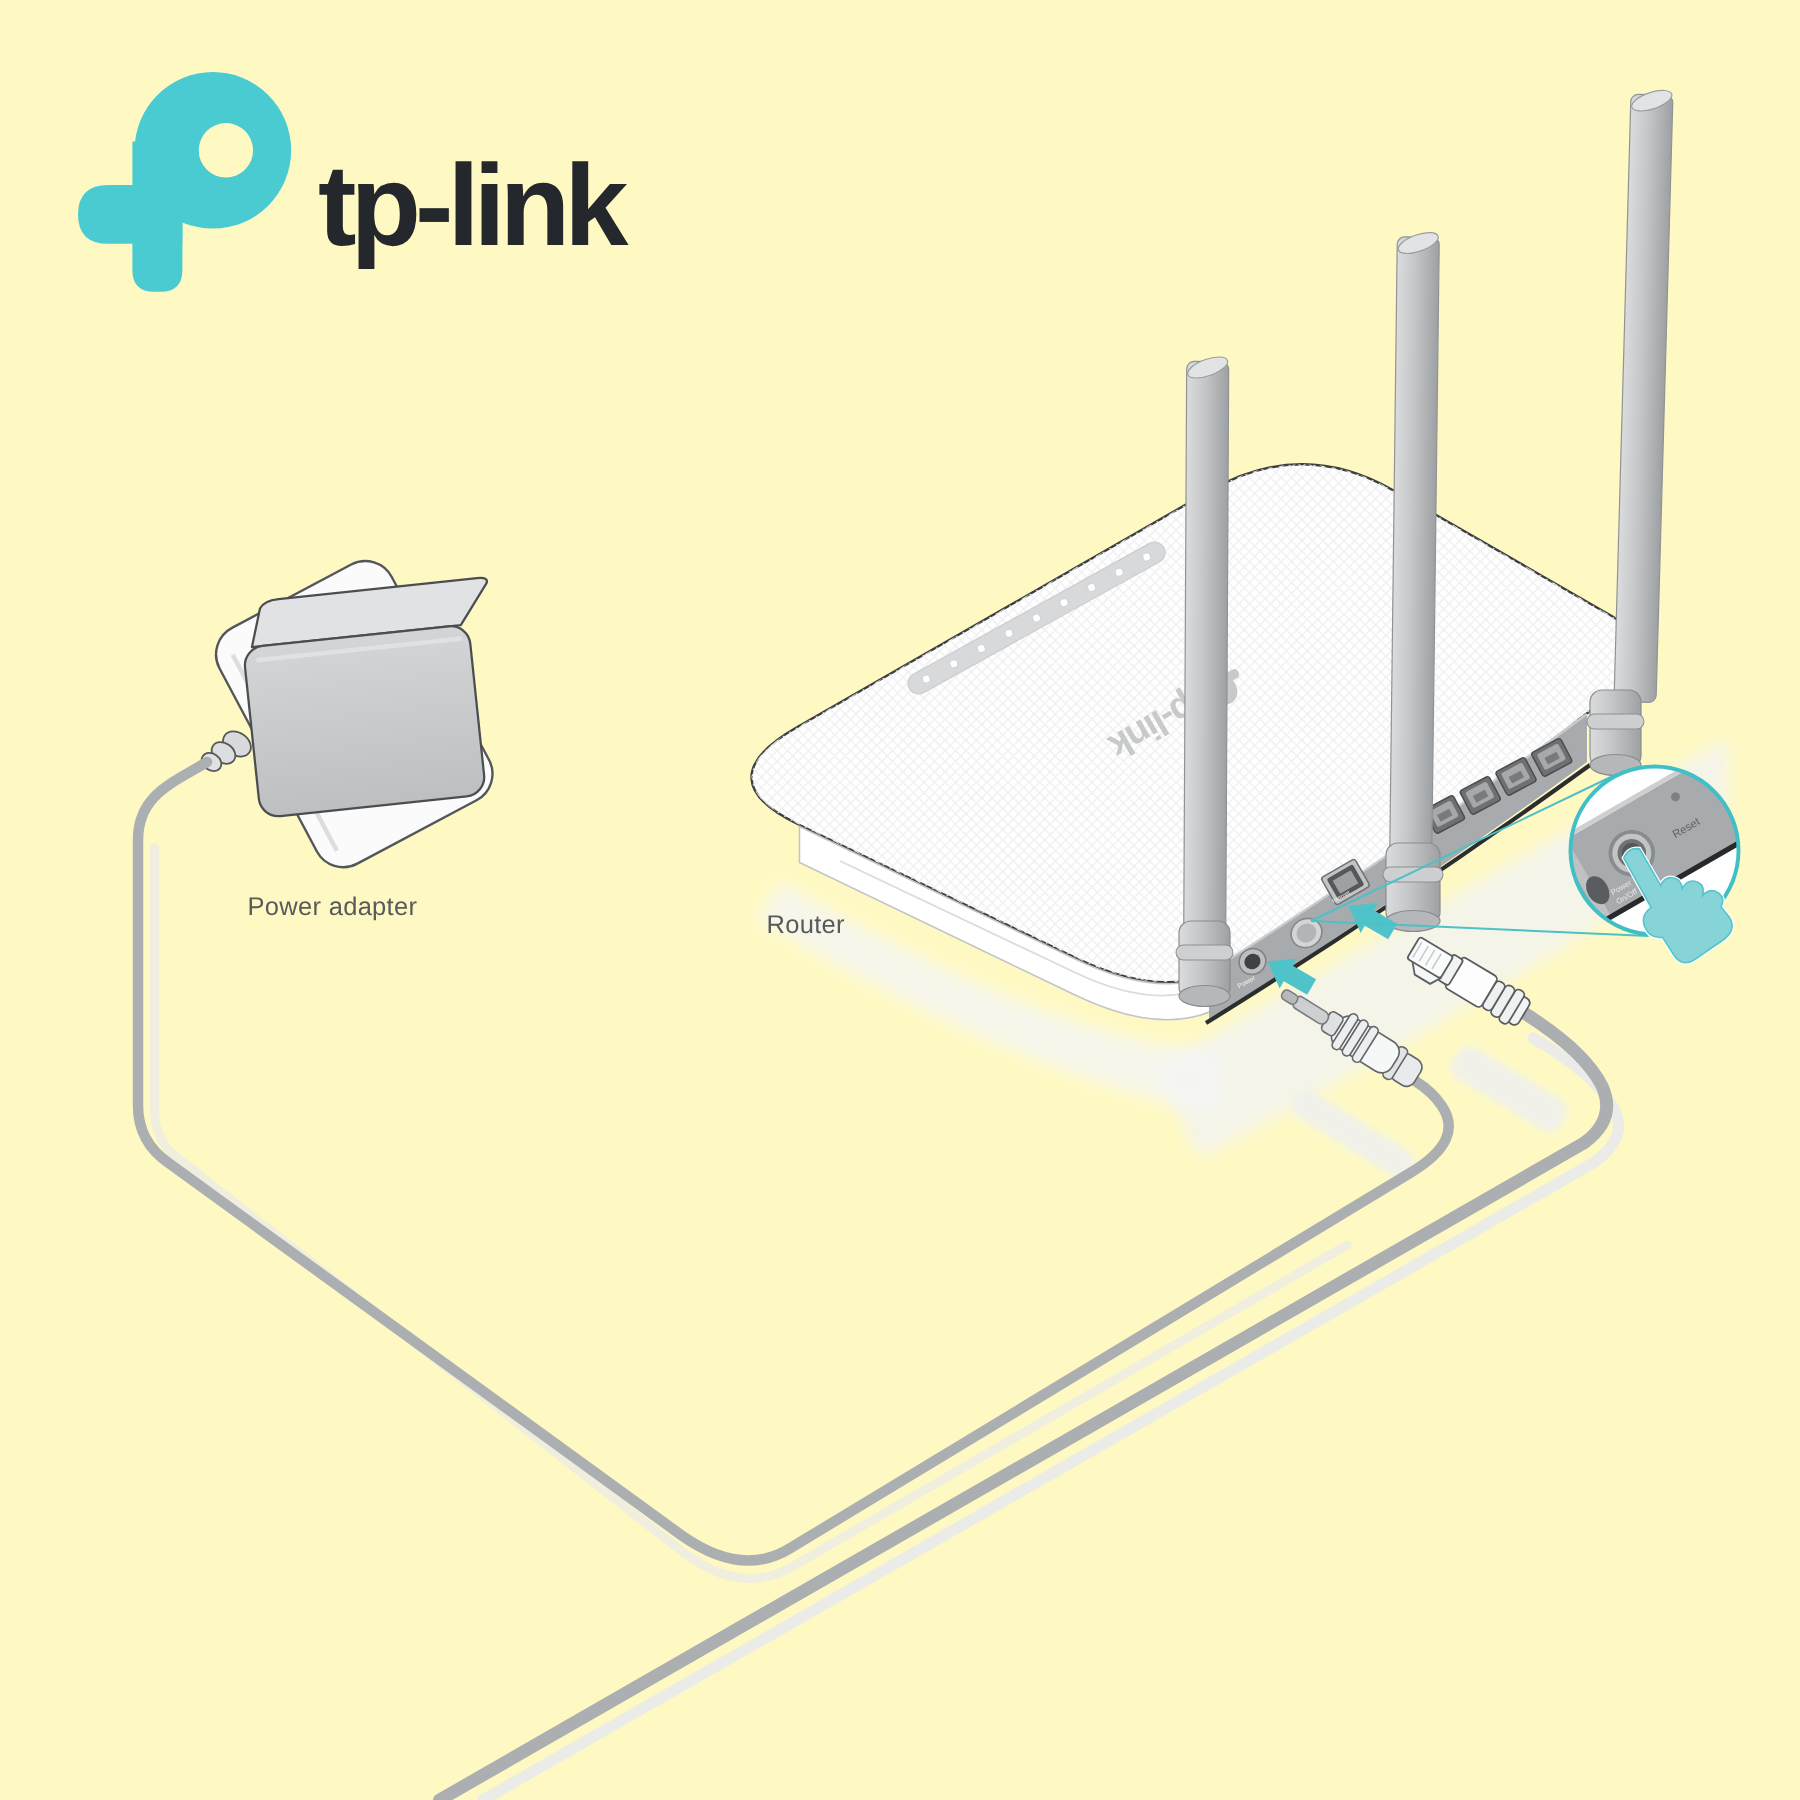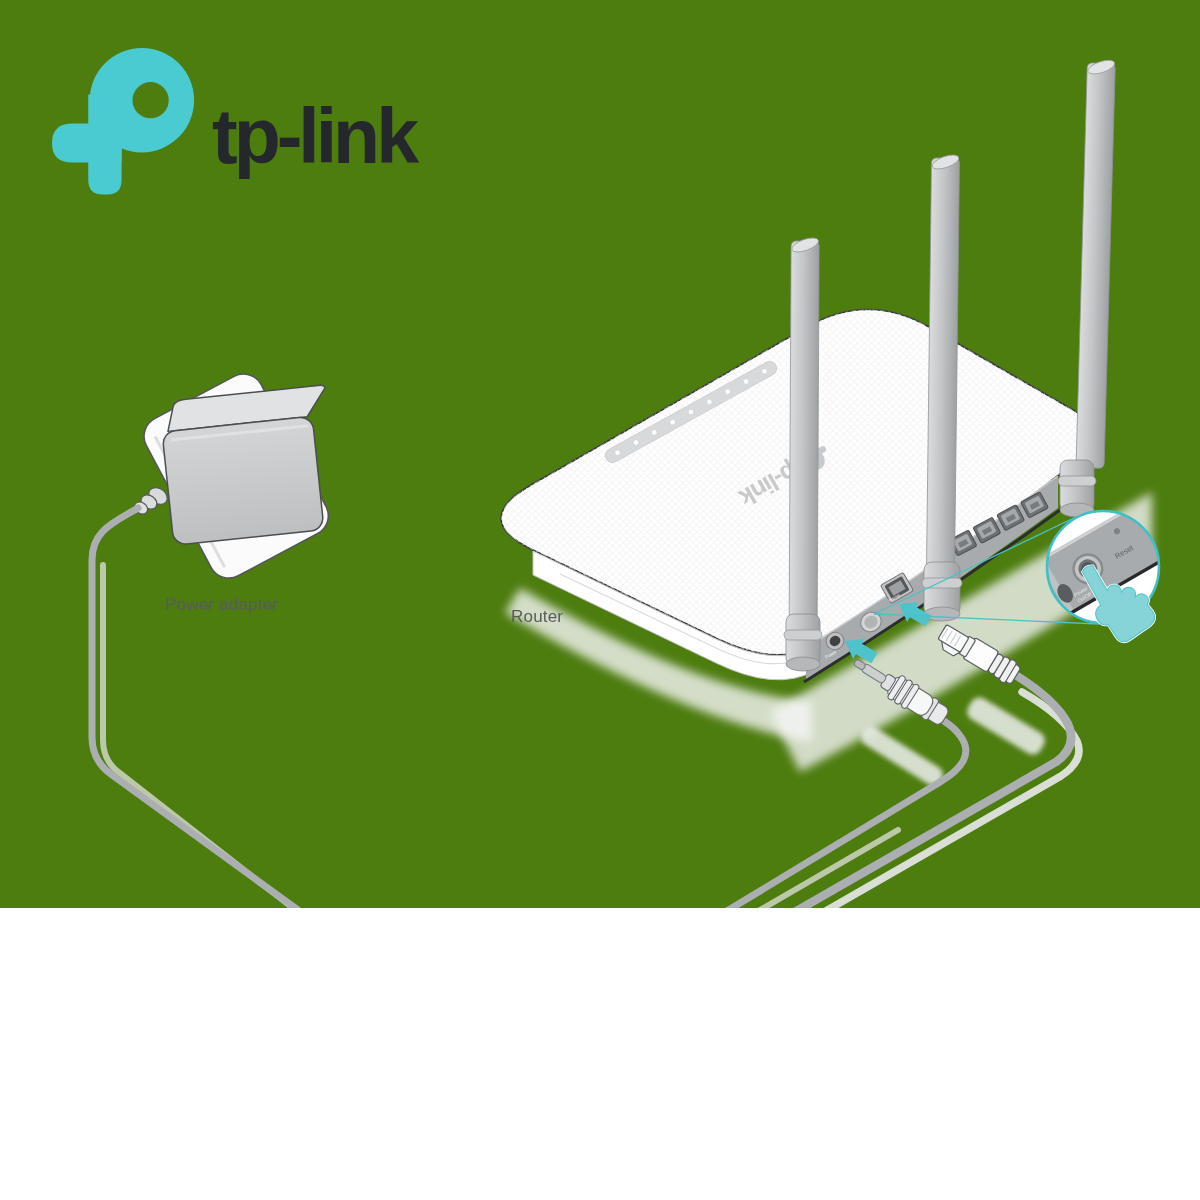--- a/index.html
+++ b/index.html
@@ -1,16 +1,16 @@
 <!DOCTYPE html>
 <html><head>
 <meta charset="utf-8">
 <style>
   html,body{margin:0;padding:0;background:#fff;}
-  #stage{position:relative;width:1200px;height:908px;background:#4d7c0f;overflow:hidden;
+  #stage{position:relative;width:1200px;height:1200px;background:#fef9c3;overflow:hidden;
          font-family:"Liberation Sans", sans-serif;}
   svg{position:absolute;left:0;top:0;}
   text{font-family:"Liberation Sans", sans-serif;}
 </style>
 </head>
 <body>
 
 <div id="stage">
 <svg width="1200" height="1200" viewBox="0 0 1200 1200">
   <defs>

